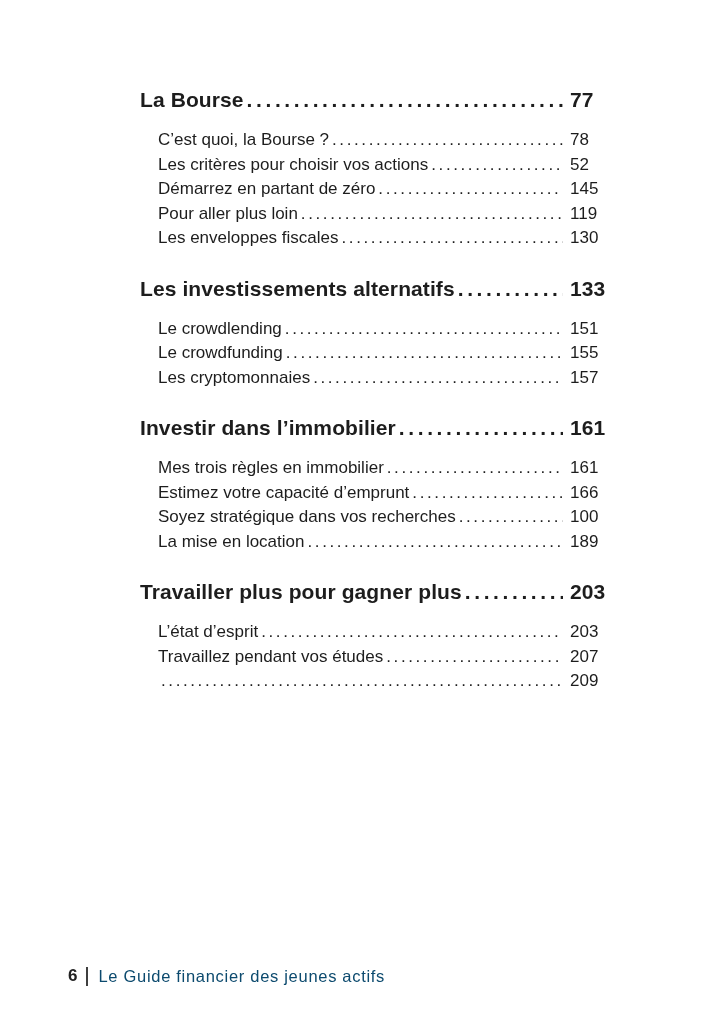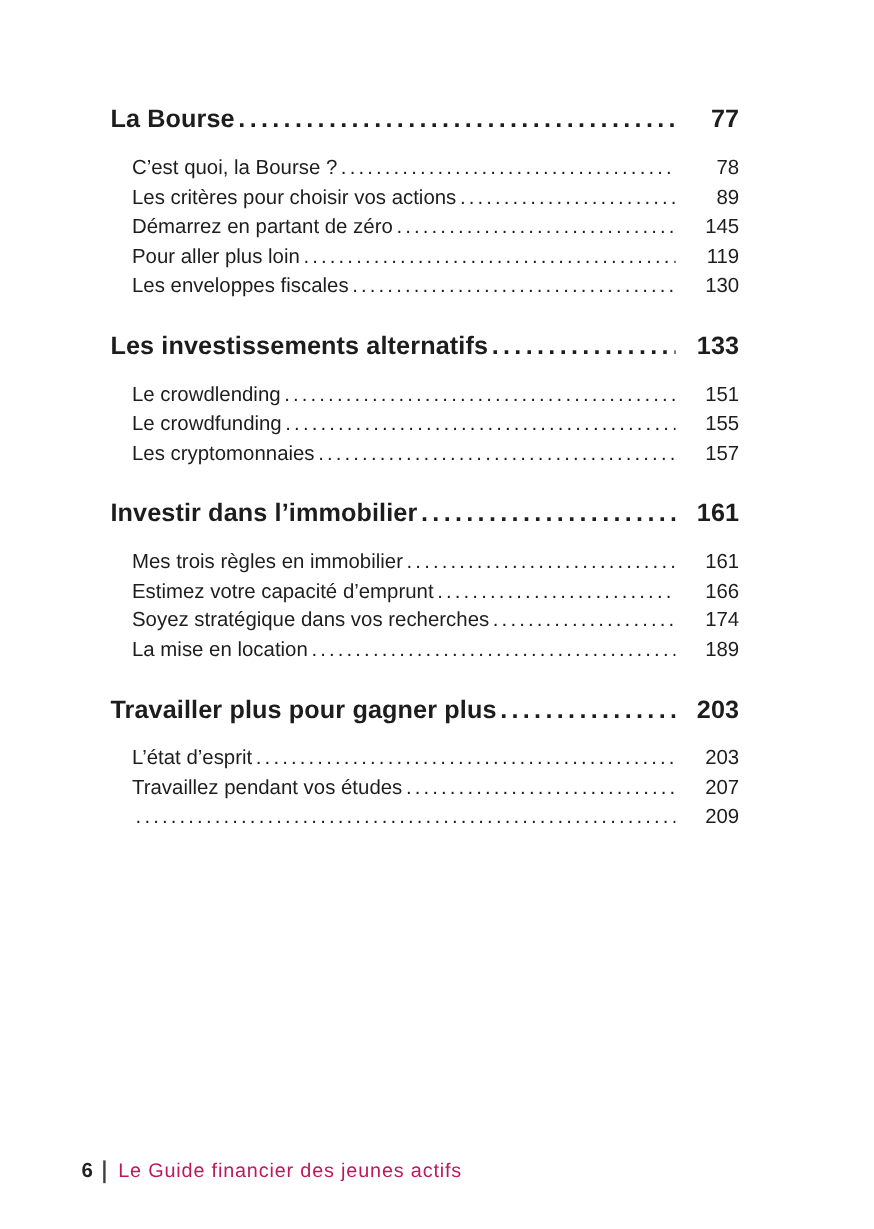--- a/index.html
+++ b/index.html
@@ -19,20 +19,21 @@
   .toc {
     position: absolute;
     left: 92px;
     top: 86px;
     width: 524px;
   }
   .section + .section { margin-top: 24px; }
   .row {
     display: flex;
     align-items: baseline;
+    margin-left: 48px;
   }
   .heading {
     font-size: 21px;
     font-weight: 700;
     line-height: 28px;
     margin-bottom: 14px;
     letter-spacing: 0.1px;
   }
   .sub {
     font-size: 17px;
@@ -53,21 +54,21 @@
   .dots::after {
     content: "........................................................................................................";
     letter-spacing: 2.6px;
   }
   .heading .dots::after {
     letter-spacing: 3.6px;
   }
   .pg {
     flex: 0 0 auto;
     width: 46px;
-    text-align: right;
+    text-align: left;
   }
   .footer {
     position: absolute;
     left: 68px;
     top: 966px;
     display: flex;
     align-items: center;
   }
   .footer .num {
     font-size: 17px;
@@ -75,21 +76,21 @@
     color: #222222;
   }
   .footer .sep {
     width: 2px;
     height: 19px;
     background: #3f3f3f;
     margin: 0 10px 0 9px;
   }
   .footer .title {
     font-size: 16.5px;
-    color: #be185d;
+    color: #0c4a6e;
     letter-spacing: 0.7px;
     font-weight: 400;
   }
 </style>
 </head>
 <body>
 
 <div class="toc">
 
   <div class="section">
@@ -99,21 +100,21 @@
       <span class="pg">77</span>
     </div>
     <div class="row sub">
       <span class="t">C’est quoi, la Bourse ?</span>
       <span class="dots"></span>
       <span class="pg">78</span>
     </div>
     <div class="row sub">
       <span class="t">Les critères pour choisir vos actions</span>
       <span class="dots"></span>
-      <span class="pg">89</span>
+      <span class="pg">52</span>
     </div>
     <div class="row sub">
       <span class="t">Démarrez en partant de zéro</span>
       <span class="dots"></span>
       <span class="pg">145</span>
     </div>
     <div class="row sub">
       <span class="t">Pour aller plus loin</span>
       <span class="dots"></span>
       <span class="pg">119</span>
@@ -160,21 +161,21 @@
       <span class="pg">161</span>
     </div>
     <div class="row sub">
       <span class="t">Estimez votre capacité d’emprunt</span>
       <span class="dots"></span>
       <span class="pg">166</span>
     </div>
     <div class="row sub">
       <span class="t">Soyez stratégique dans vos recherches</span>
       <span class="dots"></span>
-      <span class="pg">174</span>
+      <span class="pg">100</span>
     </div>
     <div class="row sub">
       <span class="t">La mise en location</span>
       <span class="dots"></span>
       <span class="pg">189</span>
     </div>
   </div>
 
   <div class="section">
     <div class="row heading">

